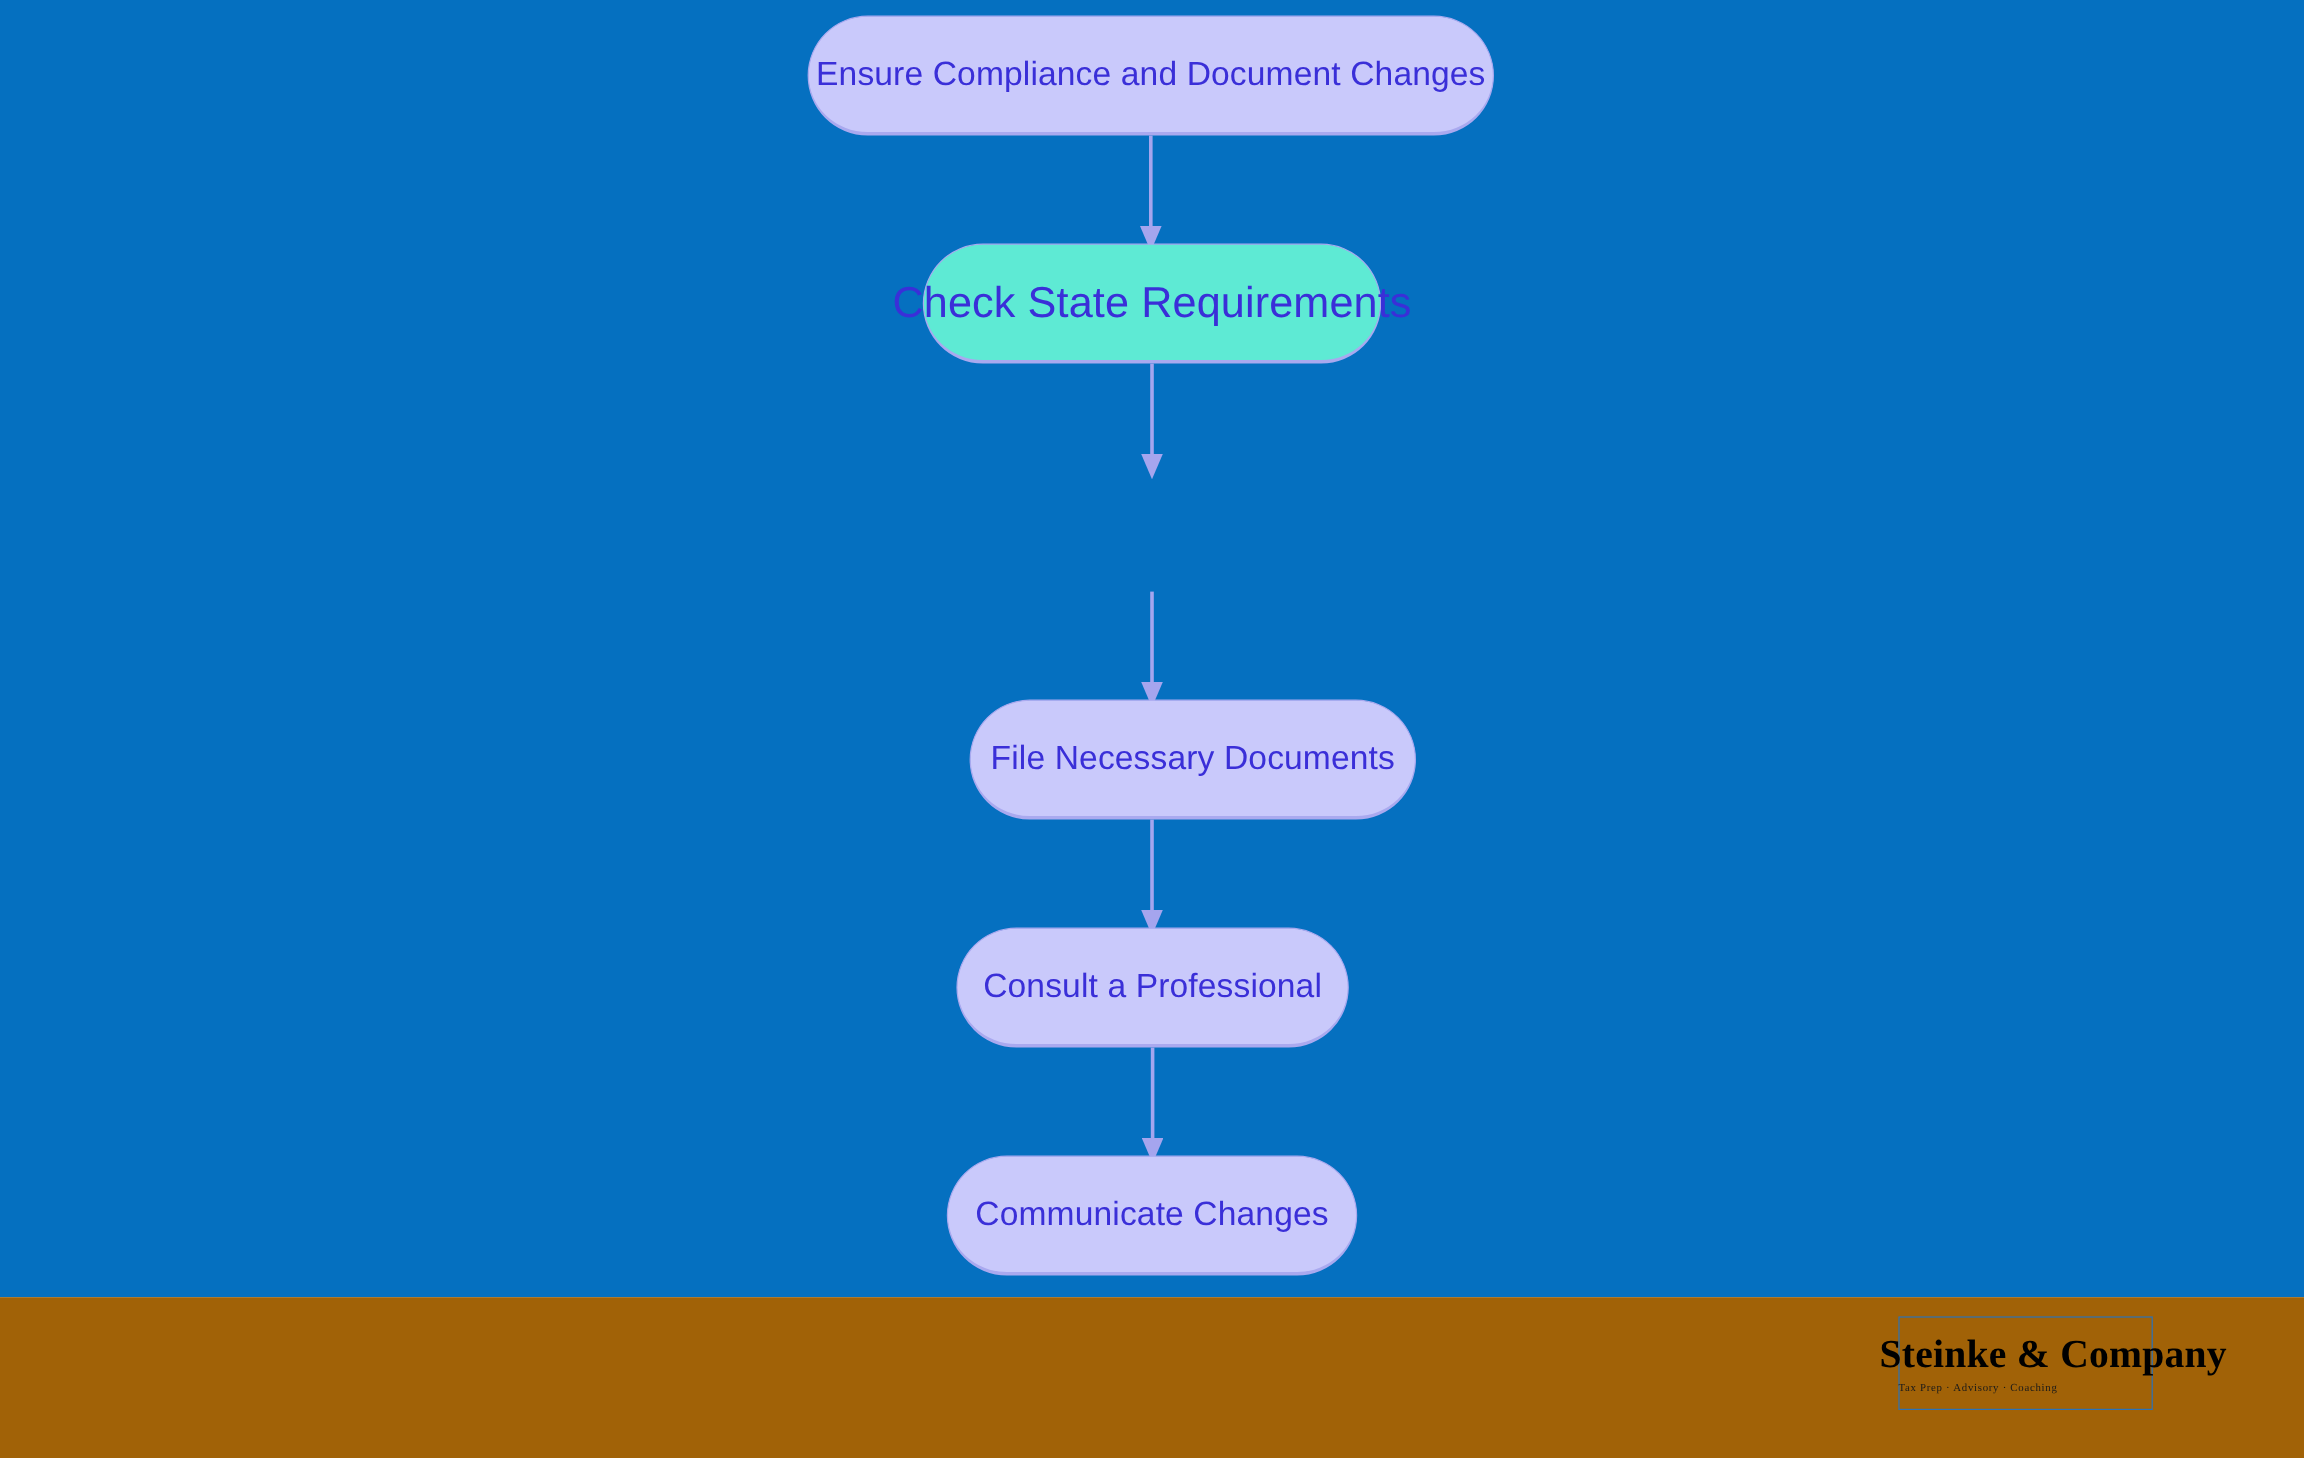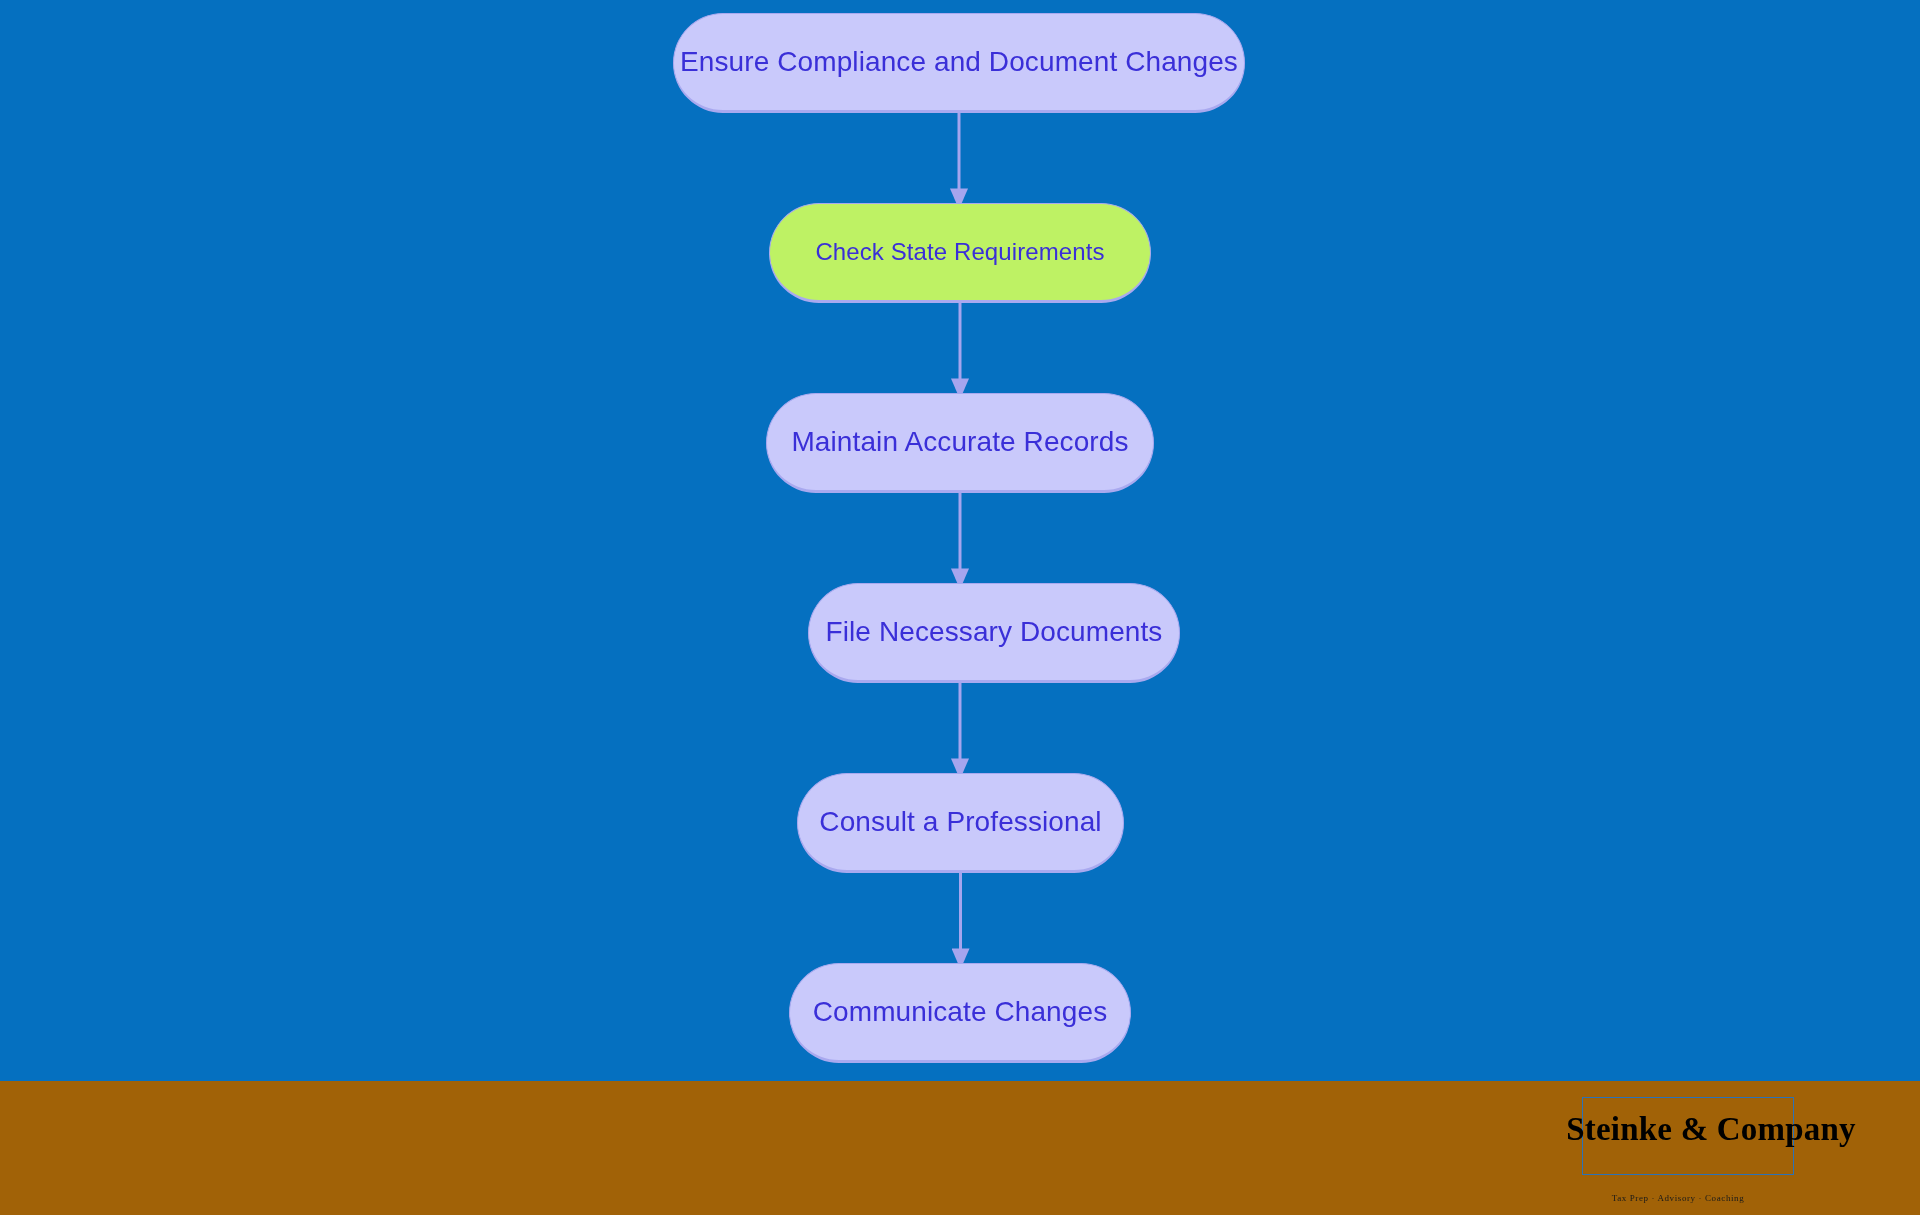--- a/index.html
+++ b/index.html
@@ -111,27 +111,25 @@
     color: #000000;
     letter-spacing: 0.2px;
     white-space: nowrap;
   }
 
   #brand-tagline {
     position: absolute;
     left: 36px;
     top: 62px;
     width: 192px;
-    text-align: center;
     font-family: "Liberation Serif", serif;
     font-size: 9px;
     color: #1a1a1a;
     letter-spacing: 0.6px;
     white-space: nowrap;
-    margin-top: 42px;
   }
 </style>
 </head>
 <body>
 
 <div id="page">
 
   <div id="chart-canvas" style="background: rgb(5, 112, 192);">
 
     <svg id="connectors-layer" viewBox="0 0 1920 1081" width="1920" height="1081" xmlns="http://www.w3.org/2000/svg">
@@ -146,25 +144,22 @@
           <line x1="960" y1="493" x2="960" y2="569" stroke="#a5a5ee" stroke-width="3" marker-end="url(#arrowhead)"></line>
           <line x1="960" y1="683" x2="960" y2="759" stroke="#a5a5ee" stroke-width="3" marker-end="url(#arrowhead)"></line>
           <line x1="960.5" y1="873" x2="960.5" y2="949" stroke="#a5a5ee" stroke-width="3" marker-end="url(#arrowhead)"></line>
         </g>
     </svg>
 
     <div id="nodes-layer">
         <div class="flow-node" style="left: 673px; top: 13px; width: 572px; height: 100px; font-size: 28px; background: rgb(201, 201, 251); border-color: rgb(169, 169, 239); color: rgb(58, 47, 216);">
           <span class="node-label">Ensure Compliance and Document Changes</span>
         </div>
-        <div class="flow-node" style="left: 769px; top: 203px; width: 382px; height: 100px; font-size: 24px; background: #bef264; border-color: rgb(169, 169, 239); color: rgb(58, 47, 216);">
+        <div class="flow-node" style="left: 769px; top: 203px; width: 382px; height: 100px; font-size: 36px; background: #5eead4; border-color: rgb(169, 169, 239); color: rgb(58, 47, 216);">
           <span class="node-label">Check State Requirements</span>
-        </div>
-        <div class="flow-node" style="left: 766px; top: 393px; width: 388px; height: 100px; font-size: 28px; background: rgb(201, 201, 251); border-color: rgb(169, 169, 239); color: rgb(58, 47, 216);">
-          <span class="node-label">Maintain Accurate Records</span>
         </div>
         <div class="flow-node" style="left: 808px; top: 583px; width: 372px; height: 100px; font-size: 28px; background: rgb(201, 201, 251); border-color: rgb(169, 169, 239); color: rgb(58, 47, 216);">
           <span class="node-label">File Necessary Documents</span>
         </div>
         <div class="flow-node" style="left: 797px; top: 773px; width: 327px; height: 100px; font-size: 28px; background: rgb(201, 201, 251); border-color: rgb(169, 169, 239); color: rgb(58, 47, 216);">
           <span class="node-label">Consult a Professional</span>
         </div>
         <div class="flow-node" style="left: 789px; top: 963px; width: 342px; height: 100px; font-size: 28px; background: rgb(201, 201, 251); border-color: rgb(169, 169, 239); color: rgb(58, 47, 216);">
           <span class="node-label">Communicate Changes</span>
         </div>

